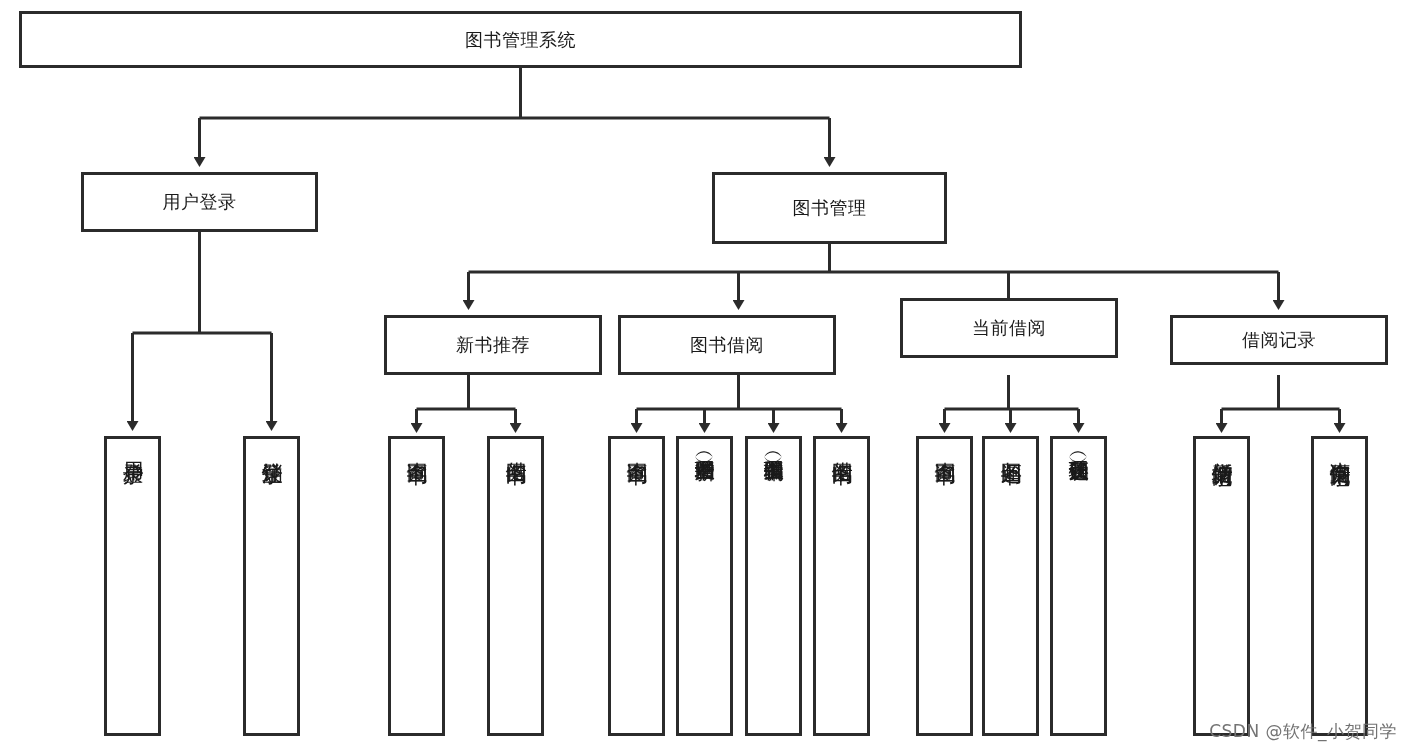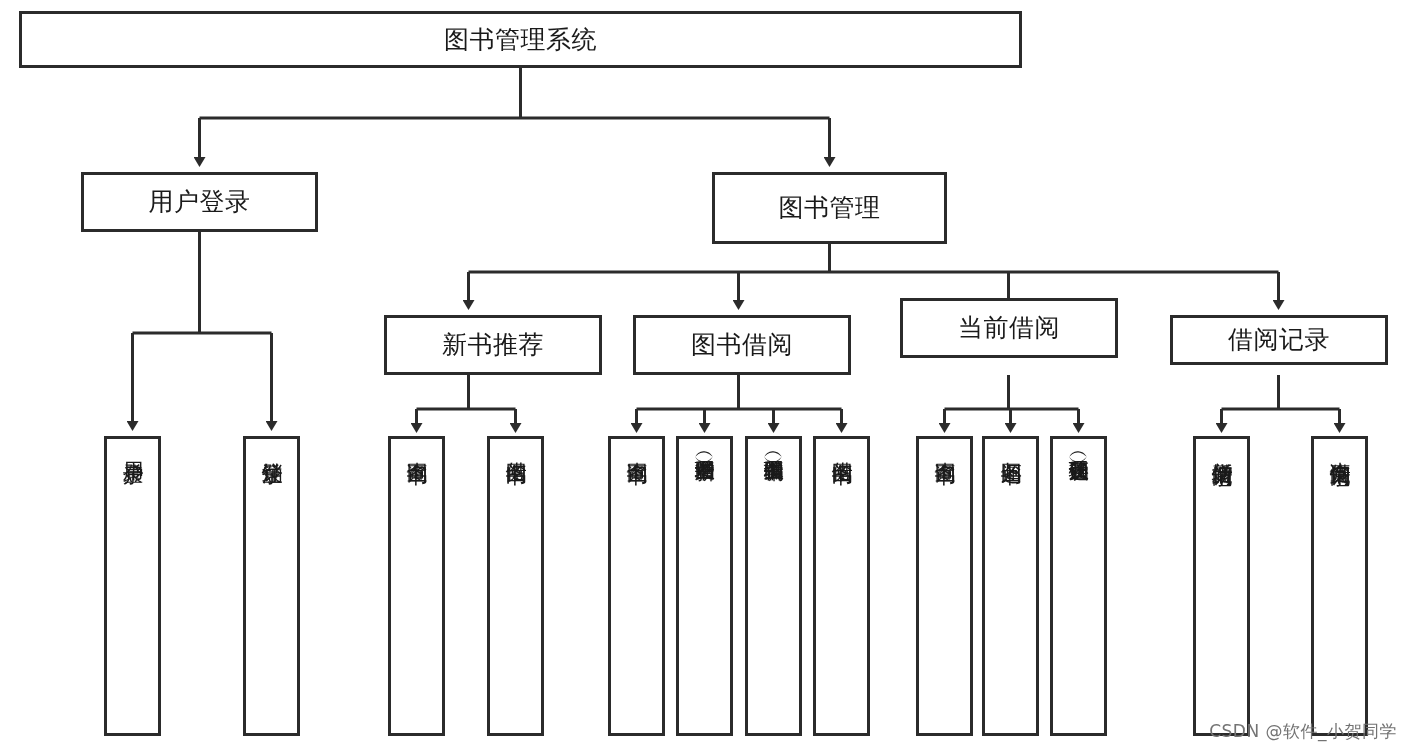--- a/index.html
+++ b/index.html
@@ -28,21 +28,21 @@
     position: absolute;
     box-sizing: border-box;
     border: 3px solid #2b2b2b;
     background: #ffffff;
     display: flex;
     align-items: center;
     justify-content: center;
     color: #1a1a1a;
   }
   .node-h {
-    font-size: 25px;
+    font-size: 18px;
     letter-spacing: 0.5px;
     line-height: 1.1;
     white-space: nowrap;
   }
   .node-v {
     align-items: flex-start;
     justify-content: center;
     padding-top: 6px;
   }
   .vtext {
@@ -131,21 +131,21 @@
   <div class="node node-h" style="left:81px; top:172px; width:237px; height:60px;">
     <span>用户登录</span>
   </div>
   <div class="node node-h" style="left:712px; top:172px; width:235px; height:72px;">
     <span>图书管理</span>
   </div>
 
   <div class="node node-h" style="left:360px; top:315px; width:218px; height:60px;margin-left:24px;">
     <span>新书推荐</span>
   </div>
-  <div class="node node-h" style="left:633px; top:315px; width:218px; height:60px;">
+  <div class="node node-h" style="left:618px; top:315px; width:218px; height:60px;">
     <span>图书借阅</span>
   </div>
   <div class="node node-h" style="left:900px; top:298px; width:218px; height:60px;">
     <span>当前借阅</span>
   </div>
   <div class="node node-h" style="left:1170px; top:315px; width:218px; height:50px;">
     <span>借阅记录</span>
   </div>
 
   <div class="node node-v" style="left:104px; top:436px; width:57px; height:300px;">

